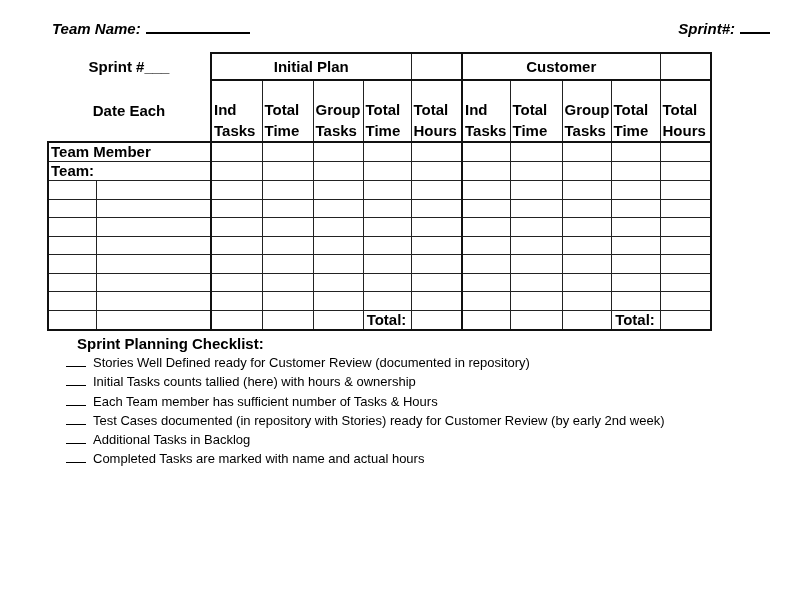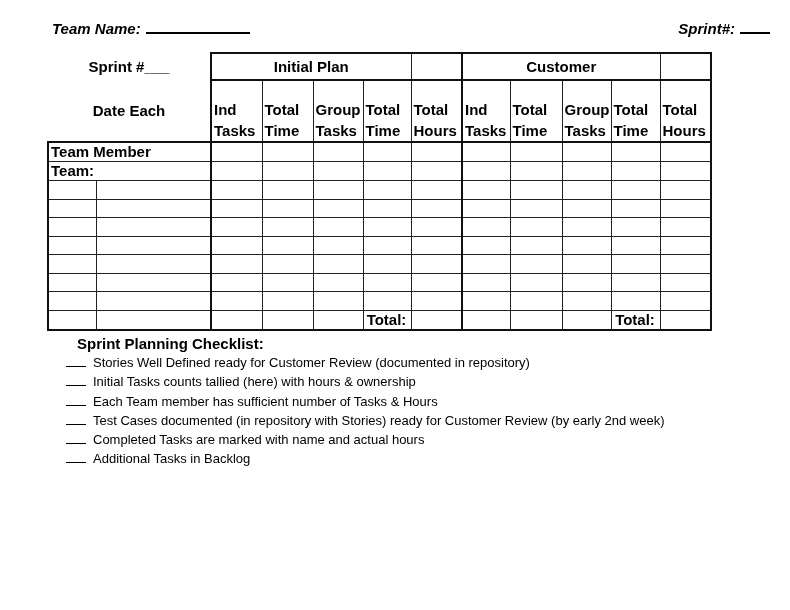--- a/index.html
+++ b/index.html
@@ -267,22 +267,22 @@
     <div class="check-item">
       <span class="check-blank"></span>
       <span>Each Team member has sufficient number of Tasks &amp; Hours</span>
     </div>
     <div class="check-item">
       <span class="check-blank"></span>
       <span>Test Cases documented (in repository with Stories) ready for Customer Review (by early 2nd week)</span>
     </div>
     <div class="check-item">
       <span class="check-blank"></span>
+      <span>Additional Tasks in Backlog</span>
+    </div>
+    <div class="check-item">
+      <span class="check-blank"></span>
       <span>Completed Tasks are marked with name and actual hours</span>
     </div>
-    <div class="check-item">
-      <span class="check-blank"></span>
-      <span>Additional Tasks in Backlog</span>
-    </div>
   </div>
 
 
 </div>
 
 </body></html>

